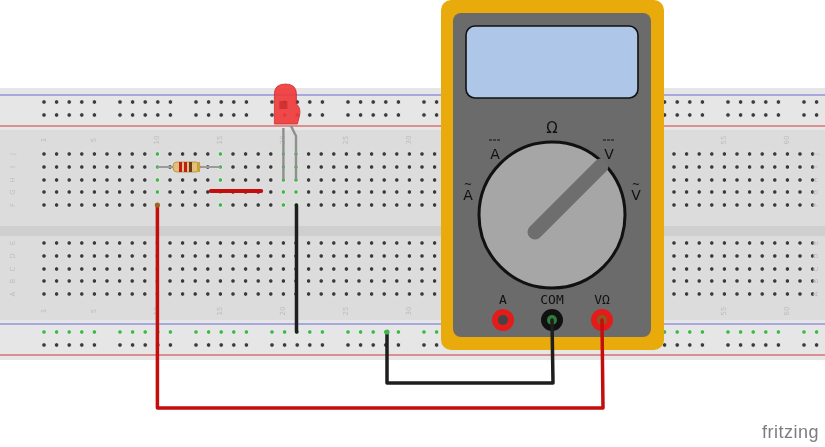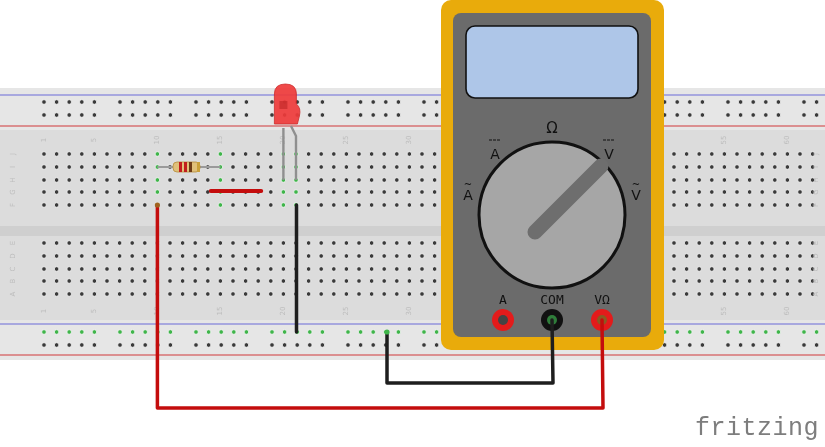--- a/index.html
+++ b/index.html
@@ -1,18 +1,18 @@
 <!DOCTYPE html>
 <html><head>
 <meta charset="utf-8">
 <style>
   html, body { margin:0; padding:0; background:#ffffff; }
   body { width:825px; height:447px; position:relative; overflow:hidden; font-family:"DejaVu Sans", sans-serif; }
   #stage { position:absolute; left:0; top:0; width:825px; height:447px; }
-  .wm { position:absolute; right:6px; bottom:4px; font-family:Liberation Mono, monospace; font-size:25px; color:#7d7d7d; letter-spacing:0.5px; }
+  .wm { position:absolute; right:6px; bottom:4px; font-family:Liberation Sans, sans-serif; font-size:18px; color:#7d7d7d; letter-spacing:0.5px; }
 </style>
 </head>
 <body>
 
 <svg id="stage" viewBox="0 0 825 447" xmlns="http://www.w3.org/2000/svg">
   <g id="board">
       <rect x="0" y="88" width="825" height="272" fill="#e6e6e6"></rect>
       <rect x="0" y="130" width="825" height="96" fill="#dcdcdc"></rect>
       <rect x="0" y="226" width="825" height="10" fill="#cfcfcf"></rect>
       <rect x="0" y="236" width="825" height="84" fill="#dcdcdc"></rect>

